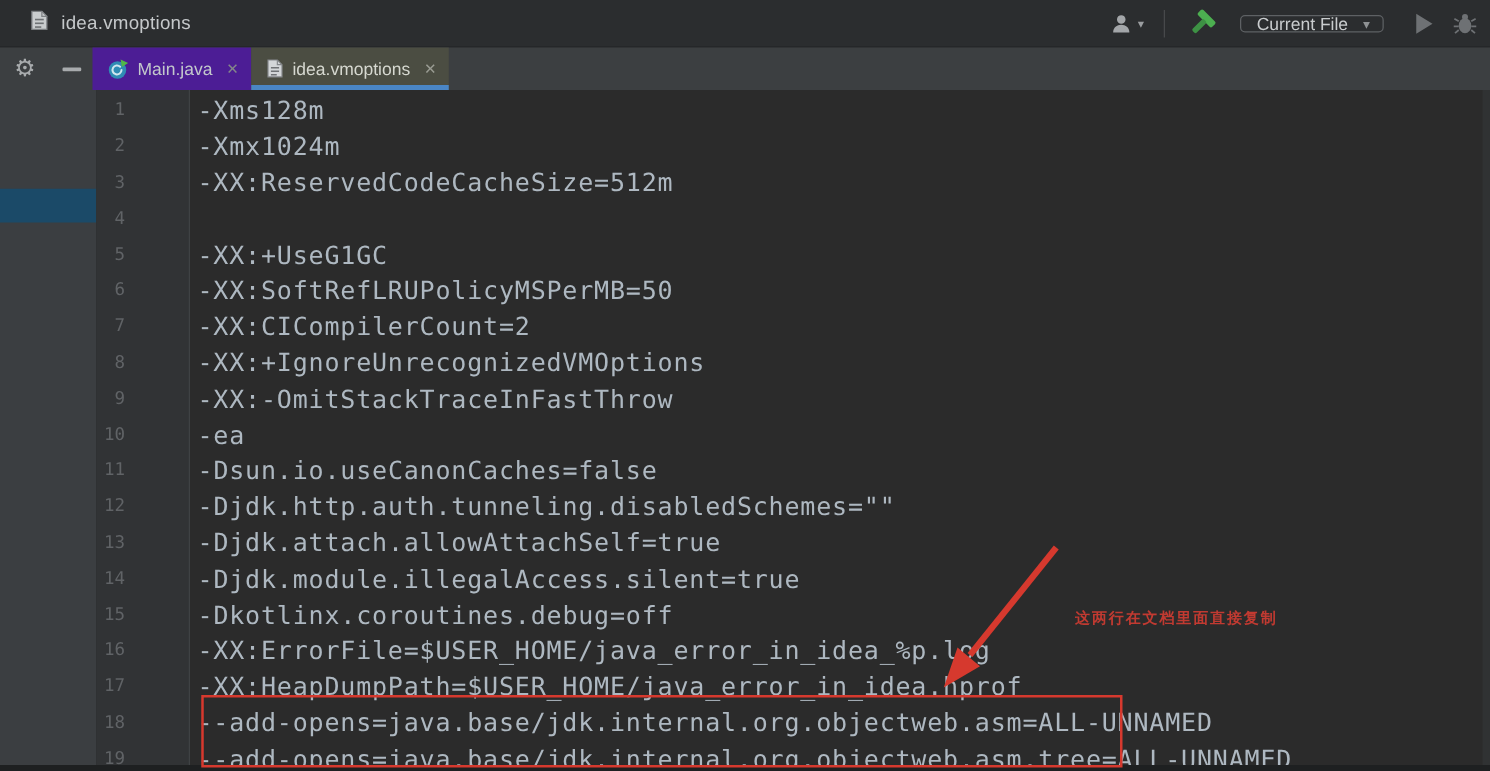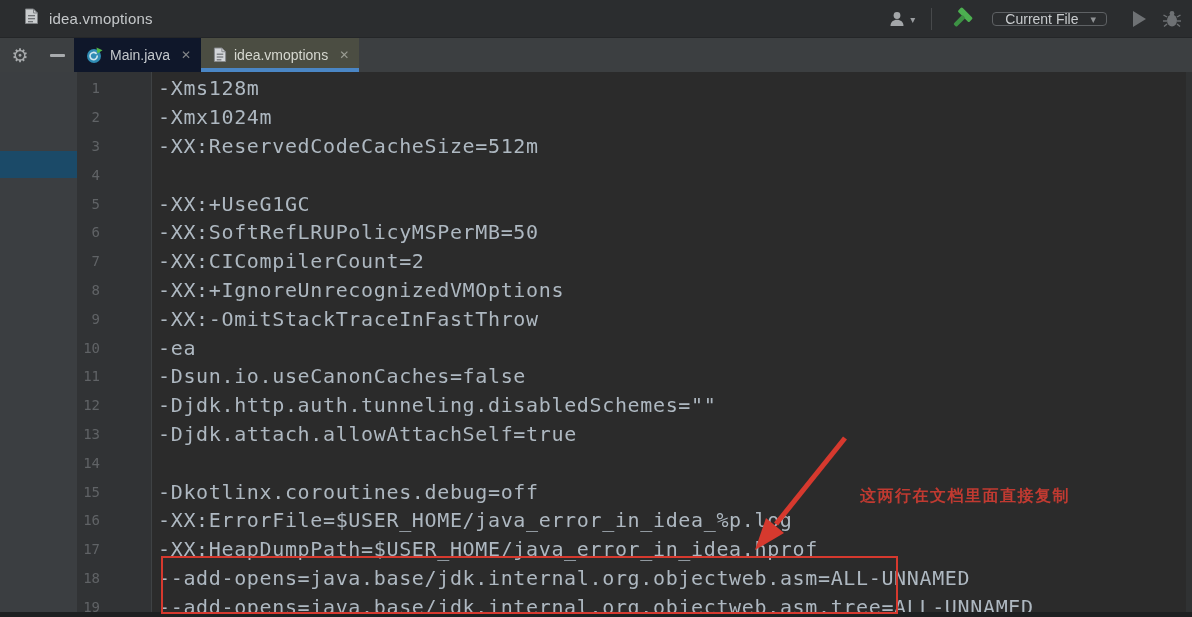--- a/index.html
+++ b/index.html
@@ -44,21 +44,21 @@
   .gear {
     width:40px; display:flex; align-items:center; justify-content:center;
     color:#a8abad; font-size:19px;
   }
   .hide-btn { width:34px; display:flex; align-items:center; justify-content:center; }
   .hide-bar { width:15px; height:3px; background:#a8abad; border-radius:1px; }
   .tab {
     display:flex; align-items:center; gap:7px; padding:0 10px 0 12px;
     position:relative; font-size:14px;
   }
-  .tab.inactive { background:#0f172a; color:#c3c8cc; }
+  .tab.inactive { background:#4c1d95; color:#c3c8cc; }
   .tab.active  { background:#4b4d42; color:#d6d8d0; }
   .tab .close { color:#84878a; font-size:12px; margin-left:4px; }
   .tab.active .close { color:#9a9c93; }
   .tab .underline {
     position:absolute; left:0; right:0; bottom:0; height:4px; background:#4a86c5;
   }
 
   
   .editor { position:absolute; left:0; top:72px; width:1192px; height:545px; background:#2b2b2b; }
   .left-strip { position:absolute; left:0; top:0; width:77px; height:100%; background:#3b3e41; }
@@ -85,21 +85,21 @@
   .bottom-edge { position:absolute; left:0; bottom:0; width:1192px; height:5px; background:#1e2021; }
 
   
   .red-box {
     position:absolute; left:161px; top:556px; width:737px; height:58px;
     border:2px solid #d6392e; z-index:30; pointer-events:none;
   }
   .arrow-svg { position:absolute; left:0; top:0; width:1192px; height:617px; z-index:31; pointer-events:none; }
   .cn-note {
     position:absolute; left:860px; top:486px; z-index:31;
-    font-size:16px; letter-spacing:1.5px; color:#c13a31; font-weight:bold;
+    font-size:12px; letter-spacing:1.5px; color:#c13a31; font-weight:bold;
   }
 </style>
 </head>
 <body>
 
 <div class="titlebar">
   <span class="file-ico">
     <svg width="15" height="17" viewBox="0 0 15 17">
       <path d="M1.5 1 h8 l4 4 v10.5 h-12 z" fill="#c9ccce" stroke="#7e8184" stroke-width="1"></path>
       <path d="M9.5 1 v4 h4" fill="none" stroke="#7e8184" stroke-width="1"></path>
@@ -234,20 +234,21 @@
       <div class="row">
     <span class="ln">12</span>
     <span class="lt">-<span class="squiggle">Djdk</span>.http.auth.tunneling.disabledSchemes=""</span>
   </div>
       <div class="row">
     <span class="ln">13</span>
     <span class="lt">-<span class="squiggle">Djdk</span>.attach.allowAttachSelf=true</span>
   </div>
       <div class="row">
     <span class="ln">14</span>
+    <span class="lt">-<span class="squiggle">Djdk</span>.module.illegalAccess.silent=true</span>
   </div>
       <div class="row">
     <span class="ln">15</span>
     <span class="lt">-<span class="squiggle">Dkotlinx</span>.coroutines.debug=off</span>
   </div>
       <div class="row">
     <span class="ln">16</span>
     <span class="lt">-XX:ErrorFile=$USER_HOME/java_error_in_idea_%p.log</span>
   </div>
       <div class="row">

